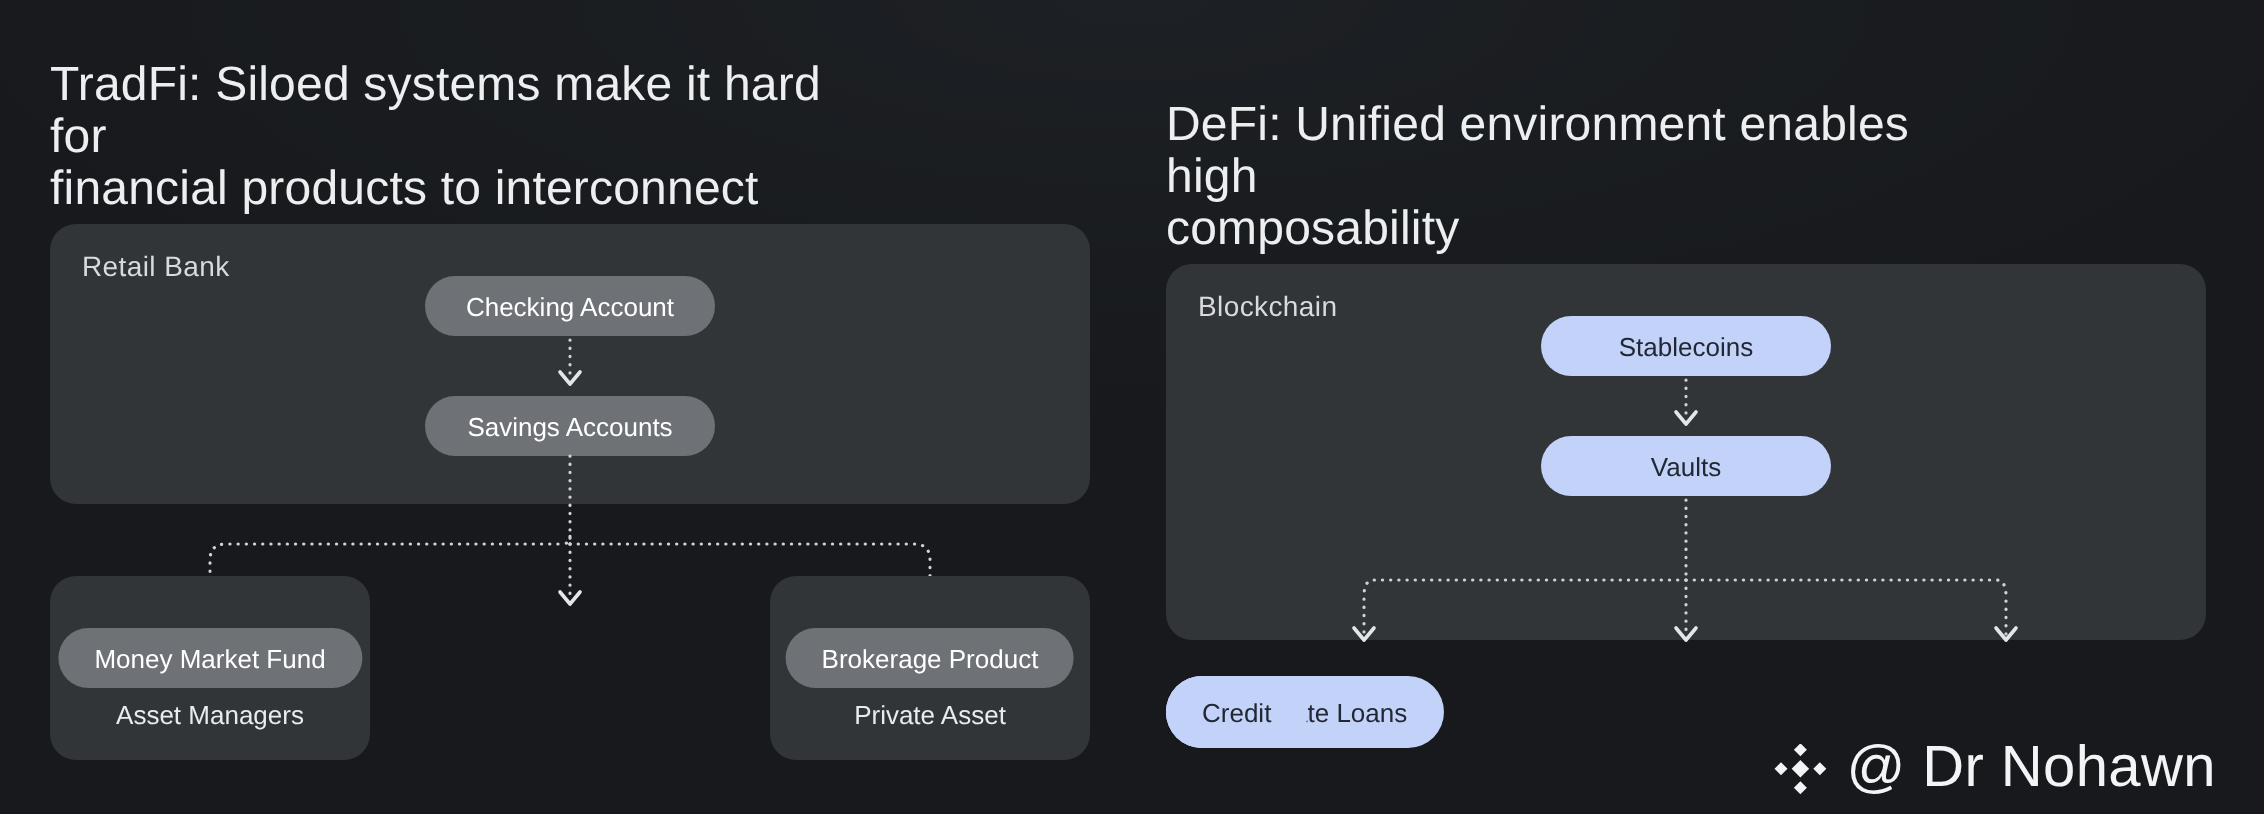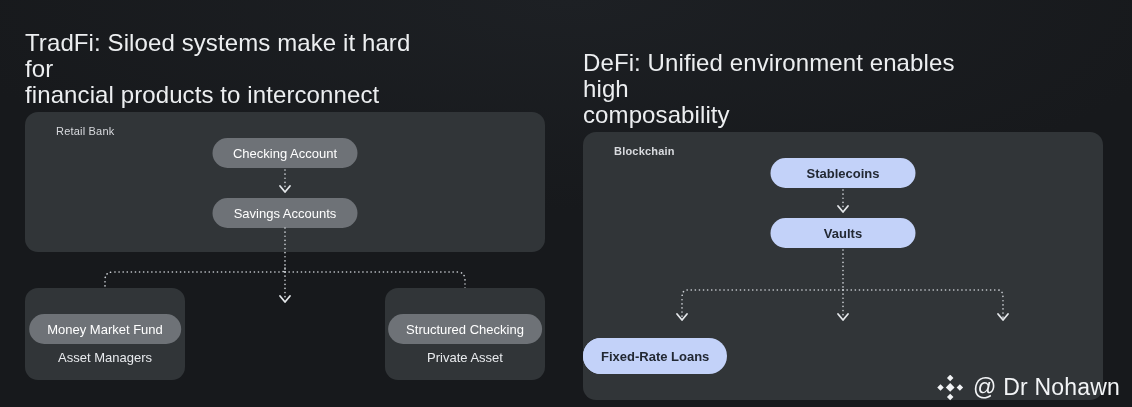--- a/index.html
+++ b/index.html
@@ -45,28 +45,28 @@
 
   
   .panel {
     position: absolute;
     background: #313538;
     border-radius: 13px;
   }
   .panel-label {
     position: absolute;
     top: 13px;
-    left: 31px;
-    font-size: 11px;
+    left: 16px;
+    font-size: 14px;
     color: #d8dade;
     letter-spacing: 0.2px;
   }
 
   #retail-bank-panel { left: 0;  top: 112px; width: 520px; height: 140px; }
-  #blockchain-panel  { left: 0;  top: 112px; width: 520px; height: 268px; font-weight: bold; }
+  #blockchain-panel  { left: 0;  top: 112px; width: 520px; height: 188px; }
 
   
   .subcard {
     position: absolute;
     top: 288px;
     width: 160px;
     height: 92px;
     background: #313538;
     border-radius: 13px;
   }
@@ -145,26 +145,26 @@
     fill: none;
     stroke: #e4e7ea;
     stroke-width: 1.8;
     stroke-linecap: round;
     stroke-linejoin: round;
   }
 
   
   #watermark {
     position: absolute;
-    right: 12px;
+    right: 24px;
     bottom: 6px;
     display: flex;
     align-items: center;
     gap: 8px;
-    font-size: 23px;
+    font-size: 29px;
     color: #f2f4f6;
     letter-spacing: 0.2px;
   }
   #binance-diamond-icon { display: block; }
 </style>
 </head>
 <body>
 
 <div class="stage">
 
@@ -190,21 +190,21 @@
       <path class="dotline" d="M260,228 L260,272"></path>
       <path class="dotline" d="M260,272 L260,268 Q260,272 256,272 L88,272 Q80,272 80,280 L80,300"></path>
       <path class="dotline" d="M260,272 Q264,272 268,272 L432,272 Q440,272 440,280 L440,300"></path>
       <path class="dotline" d="M260,272 L260,300"></path>
       <path class="arrowhead" d="M75,296 L80,302 L85,296"></path>
       <path class="arrowhead" d="M255,296 L260,302 L265,296"></path>
       <path class="arrowhead" d="M435,296 L440,302 L445,296"></path>
     </svg>
 
     <div class="subcard">
-      <div class="pill pill-grey">Structured Checking</div>
+      <div class="pill pill-grey">Brokerage Product</div>
       <div class="subcard-caption">Private Asset</div>
     </div>
 
     <div class="subcard">
       <div class="pill pill-grey">Money Market Fund</div>
       <div class="subcard-caption">Asset Managers</div>
     </div>
 
   </div>
 
@@ -230,20 +230,21 @@
         <path class="dotline" d="M260,158 L260,186"></path>
         <path class="arrowhead" d="M94,182 L99,188 L104,182"></path>
         <path class="arrowhead" d="M255,182 L260,188 L265,182"></path>
         <path class="arrowhead" d="M415,182 L420,188 L425,182"></path>
       </svg>
 
       <div class="pill pill-blue blue-row-pill">Variable Loans</div>
 
       <div class="pill pill-blue blue-row-pill">Fixed-Rate Loans</div>
 
+      <div class="pill pill-blue blue-row-pill">Credit</div>
     </div>
   </div>
 
   <div id="watermark">
     <svg id="binance-diamond-icon" width="30" height="26" viewBox="0 0 30 26">
       <g fill="#f2f4f6">
         <rect x="12.1" y="9.3" width="6.2" height="6.2" transform="rotate(45 15.2 12.4)"></rect>
         <rect x="3.2" y="10.1" width="4.6" height="4.6" transform="rotate(45 5.5 12.4)"></rect>
         <rect x="22.6" y="10.1" width="4.6" height="4.6" transform="rotate(45 24.9 12.4)"></rect>
         <rect x="12.9" y="0.6" width="4.6" height="4.6" transform="rotate(45 15.2 2.9)"></rect>

